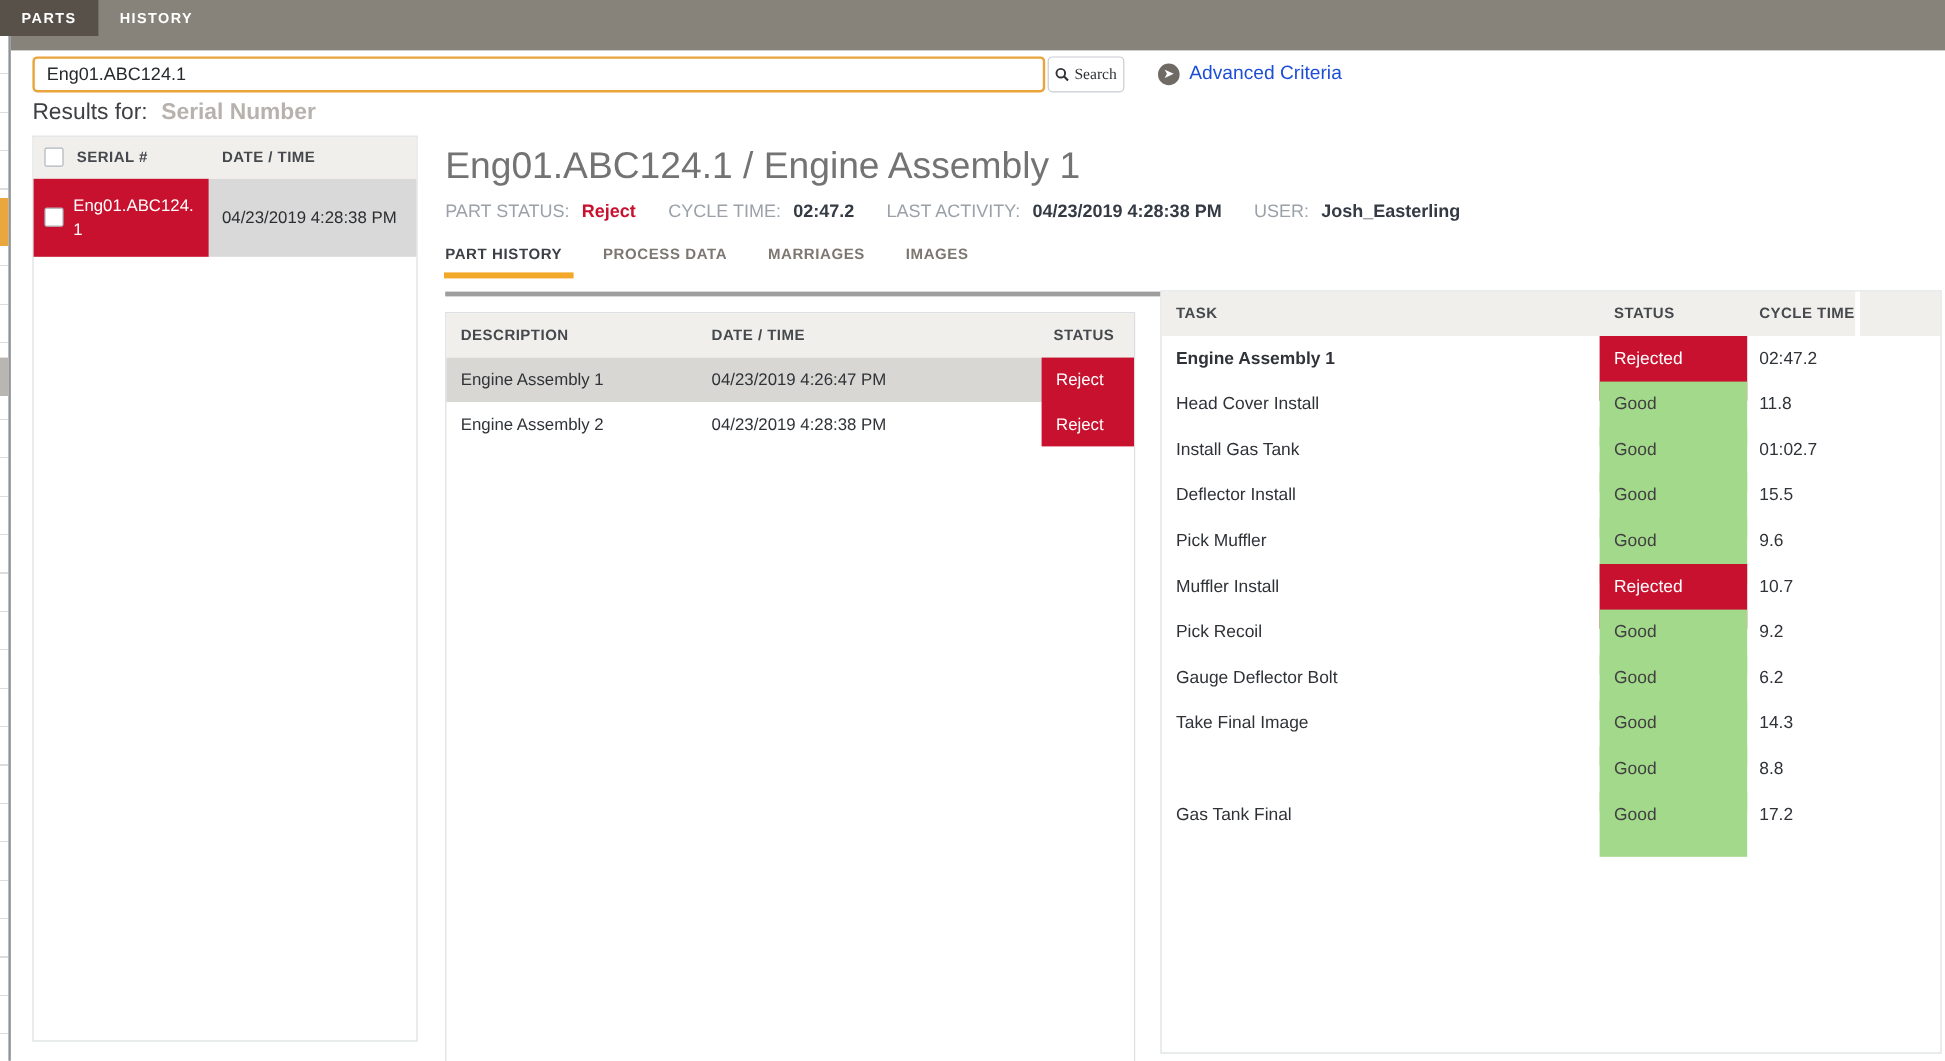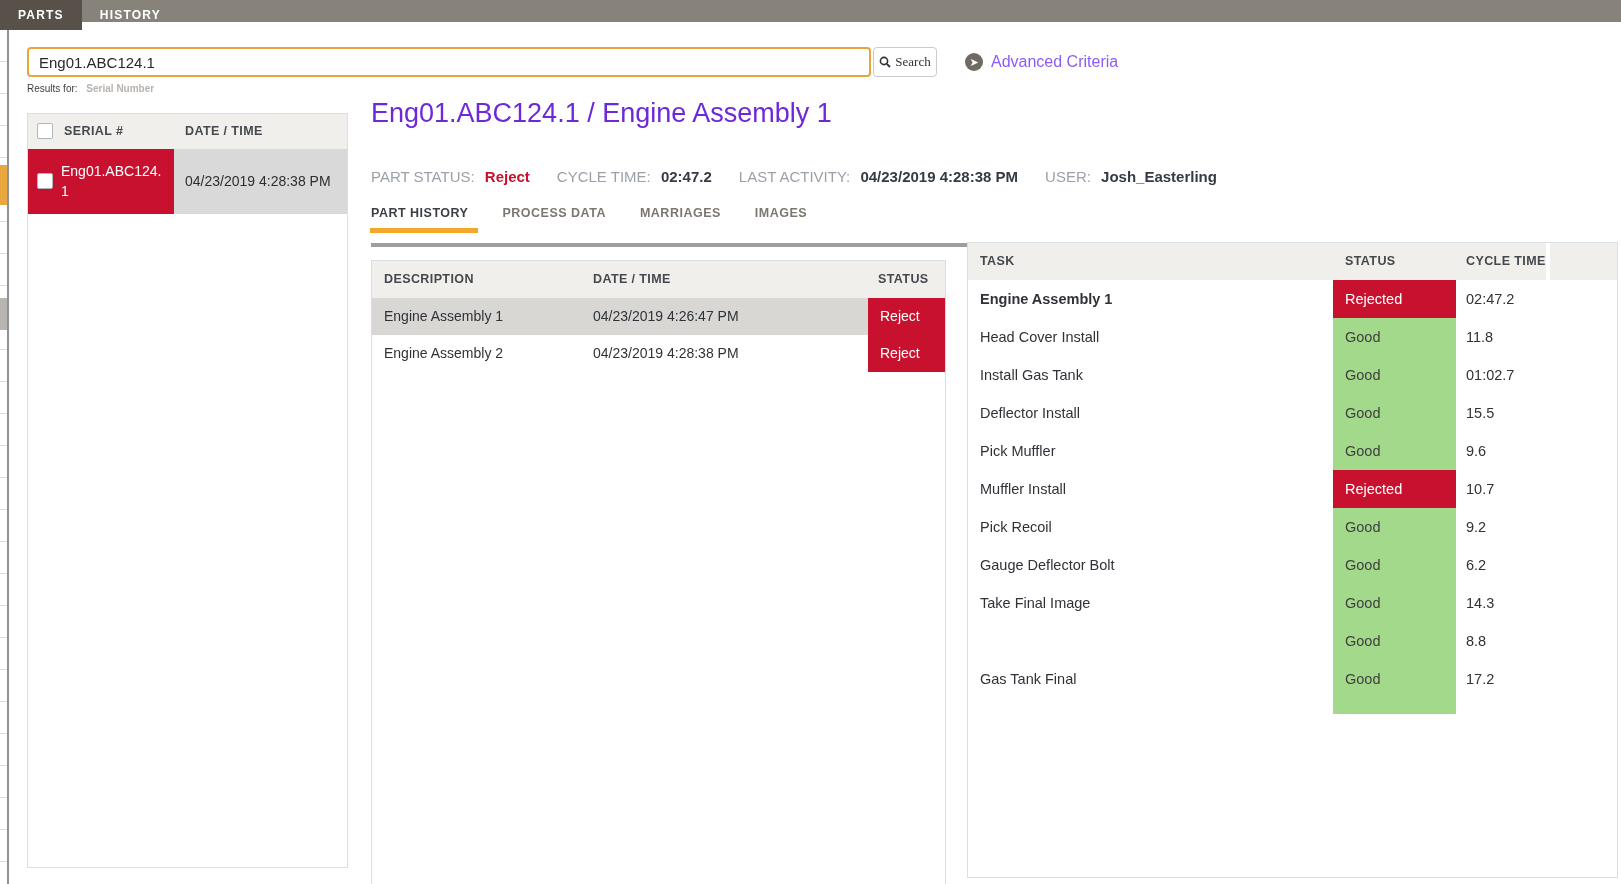--- a/index.html
+++ b/index.html
@@ -1,20 +1,20 @@
 <!DOCTYPE html>
 <html style="--red: #c8112e; --green: #a3d98b; --orange: #f4a82a; --topbar: #87827a; --topbar_active: #57514a;"><head>
 <meta charset="utf-8">
 <style>
   * { margin:0; padding:0; box-sizing:border-box; }
   html,body { width:1621px; height:884px; background:#fff; overflow:hidden;
     font-family:"Liberation Sans","DejaVu Sans",sans-serif; }
 
   
-  .topbar { position:absolute; left:0; top:0; width:1621px; height:22px;
+  .topbar { position:absolute; left:0; top:0; width:1621px; height:42px;
     background:var(--topbar,#87827a); white-space:nowrap; }
   .topbar-tab { display:inline-block; padding:0 18px; line-height:30px; color:#fff;
     font-size:12px; font-weight:bold; letter-spacing:1.2px; cursor:pointer; }
   .topbar-tab.active { background:var(--topbar_active,#57514a); }
 
   
   .win-edge { position:absolute; left:0; top:30px; width:9px; height:854px; background:#fff;
     border-right:2px solid #8d9299;
     background-image:repeating-linear-gradient(to bottom,#fff 0 31px,#d9dde2 31px 32px); }
   .win-edge .blk-orange { position:absolute; left:0; top:135px; width:7px; height:40px; background:#eaa73e; }
@@ -24,22 +24,22 @@
   .search-input { position:absolute; left:27px; top:47px; width:844px; height:30px;
     border:2px solid #e9a43b; border-radius:4px; padding:0 10px; font-size:15px; color:#26292d;
     font-family:inherit; outline:none; }
   .search-btn { position:absolute; left:873px; top:47px; height:30px; width:64px;
     background:#fff; border:1px solid #c7ccd1; border-radius:4px; font-size:13px; color:#2f3337;
     display:flex; align-items:center; justify-content:center; gap:4px; cursor:pointer; font-family:Liberation Serif, serif; }
   .adv { position:absolute; left:965px; top:47px; height:30px; display:flex; align-items:center;
     gap:8px; cursor:pointer; }
   .adv-icon { width:18px; height:18px; border-radius:50%; background:#6f6a64; color:#fff;
     font-size:11px; line-height:18px; text-align:center; }
-  .adv-label { font-size:16px; color:#8b5cf6; }
-  .results-for { position:absolute; left:27px; top:83px; font-size:10px; color:#3d3f42; }
+  .adv-label { font-size:16px; color:#1d4ed8; }
+  .results-for { position:absolute; left:27px; top:83px; font-size:19px; color:#3d3f42; }
   .results-for .hint { color:#b7b2ad; font-weight:bold; margin-left:6px; }
 
   
   .panel { position:absolute; background:#fff; border:1px solid #dbdfe2; }
   .grid-header { position:relative; height:37px; background:#f1efec; font-size:12.5px;
     font-weight:bold; color:#45494e; letter-spacing:.4px; }
   .grid-header .h { position:absolute; top:0; line-height:37px; white-space:nowrap; }
 
   
   .results-panel { left:27px; top:113px; width:321px; height:755px; }
@@ -49,21 +49,21 @@
     border:1px solid #b0b6bc; border-radius:2px; cursor:pointer; }
   .result-row { position:relative; height:65px; cursor:pointer; }
   .result-row .serial-cell { position:absolute; left:0; top:0; width:146px; height:65px;
     background:var(--red,#c8112e); }
   .result-row .serial-text { position:absolute; left:33px; top:12px; width:105px;
     color:#fff; font-size:14px; line-height:20px; word-break:break-all; }
   .result-row .date-cell { position:absolute; left:146px; right:0; top:0; height:65px;
     background:#d9d9d9; font-size:14px; color:#2c2e31; line-height:65px; padding-left:11px; }
 
   
-  .page-title { position:absolute; left:371px; top:98px; font-size:27px; color:#6d28d9; }
+  .page-title { position:absolute; left:371px; top:120px; font-size:31px; color:#737373; }
   .summary { position:absolute; left:371px; top:168px; font-size:15px; white-space:nowrap; }
   .summary-item { display:inline-block; margin-right:27px; }
   .summary-label { color:#9ba1a9; margin-right:6px; }
   .summary-value { color:#343b44; font-weight:bold; }
   .summary-value.reject { color:var(--red,#c8112e); }
 
   
   .tabs { position:absolute; left:371px; top:203px; right:12px; border-bottom:4px solid #9e9e9e;
     padding-bottom:22px; white-space:nowrap; }
   .tab { display:inline-block; position:relative; margin-right:34px; font-size:12.5px;

